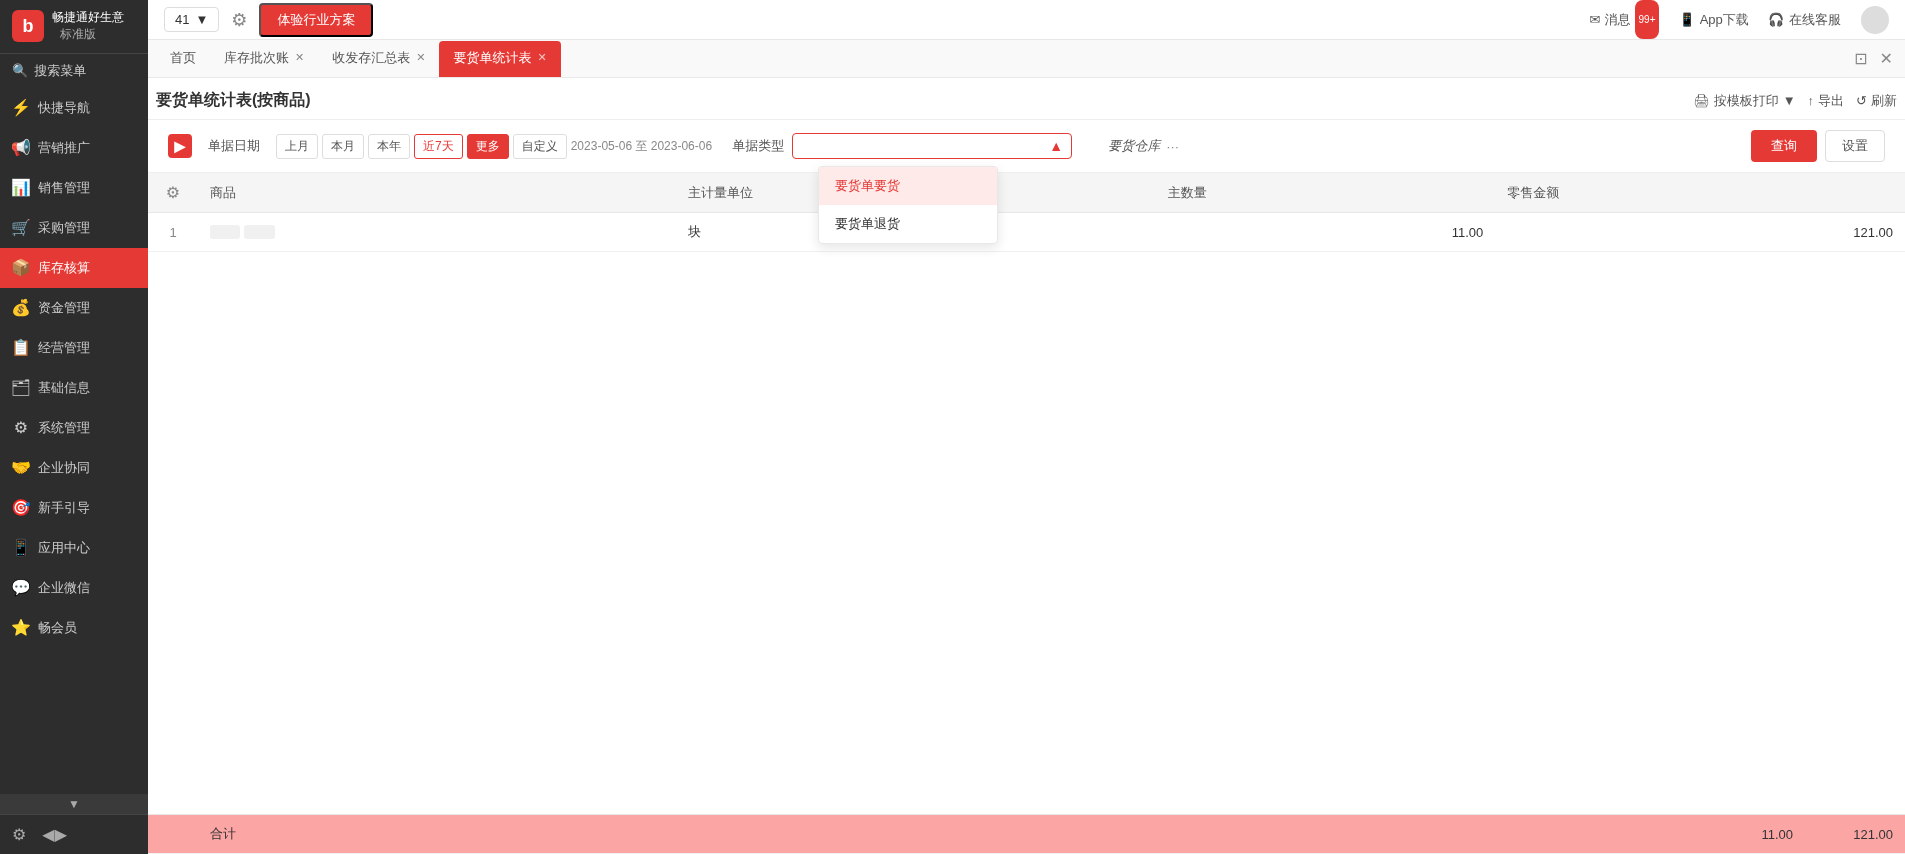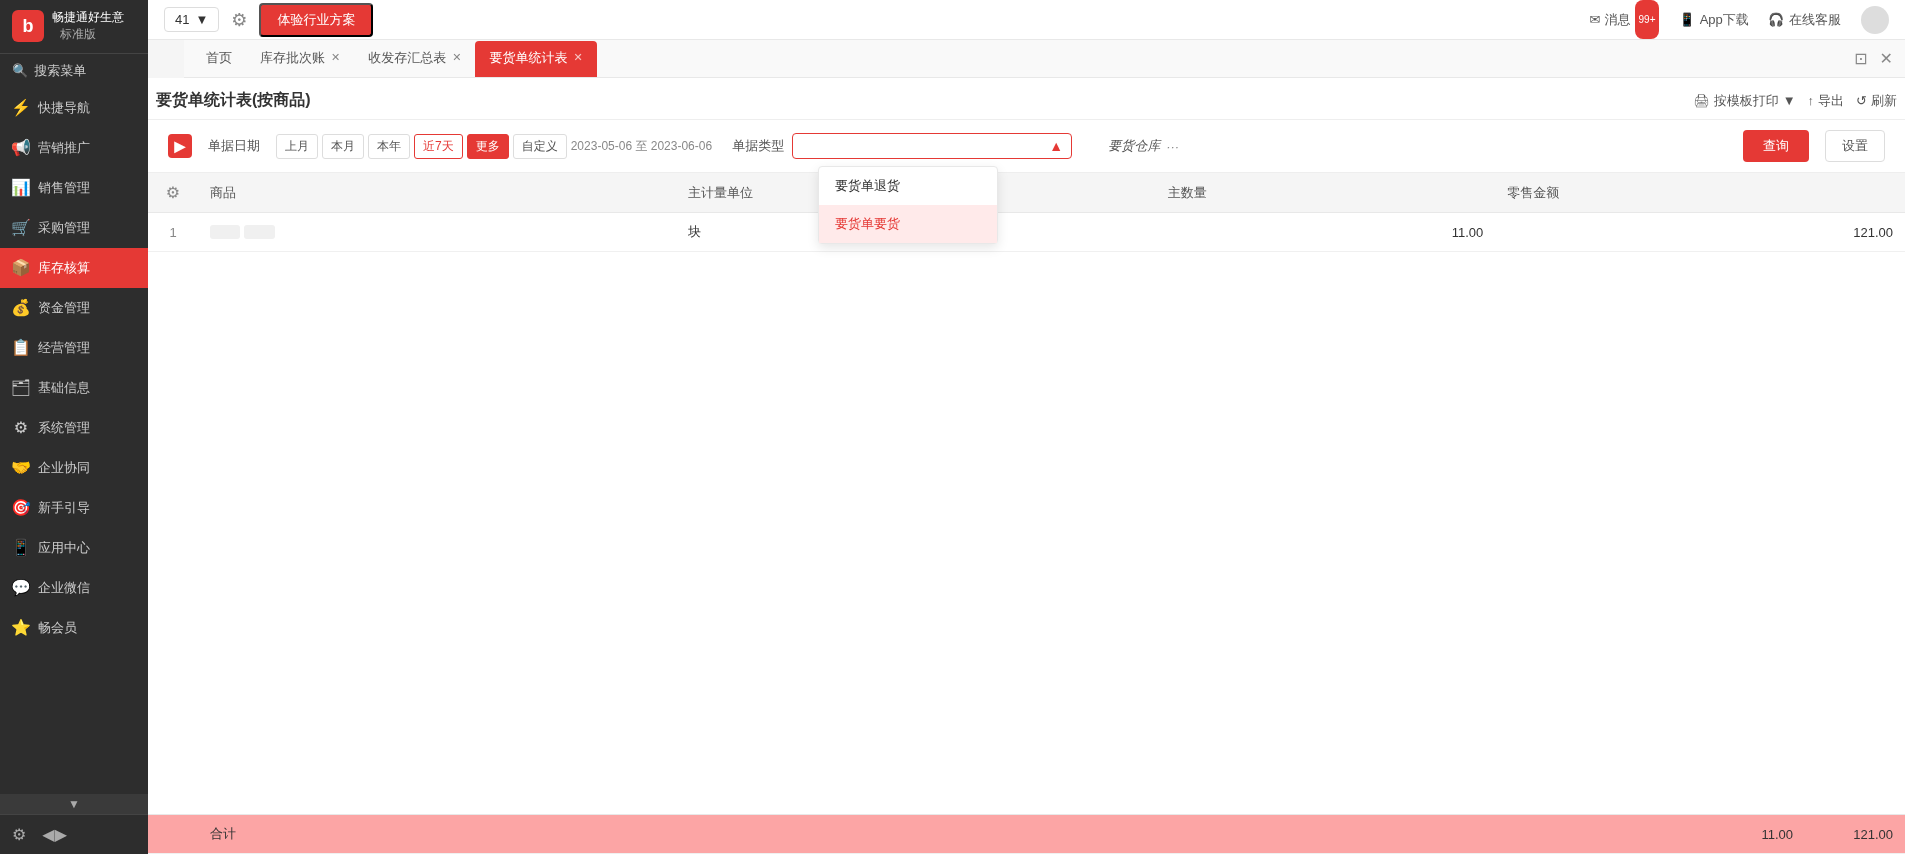--- a/index.html
+++ b/index.html
@@ -96,21 +96,20 @@
     
     .tabs {
       background: #f9f9f9;
       height: 38px;
       display: flex;
       align-items: center;
       border-bottom: 1px solid #e8e8e8;
       padding: 0 8px;
       flex-shrink: 0;
       gap: 0;
-      margin-left: 36px;
     }
     .tab {
       display: flex; align-items: center;
       padding: 8px 14px; cursor: pointer; font-size: 13px;
       color: #555; border-bottom: 2px solid transparent;
       gap: 6px; white-space: nowrap;
     }
     .tab.active {
       background: #e53935; color: #fff;
       border-radius: 4px 4px 0 0;
@@ -172,21 +171,21 @@
       border: 1px solid #e53935; border-radius: 4px;
       padding: 4px 8px; min-width: 280px; position: relative;
       background: #fff; cursor: pointer;
     }
     .filter-select-value { flex: 1; font-size: 13px; color: #333; }
     .filter-select-arrow { color: #e53935; font-size: 14px; }
 
     .filter-warehouse { margin-left: 20px; display: flex; align-items: center; gap: 6px; font-style: italic; }
     .filter-warehouse-more { color: #888; cursor: pointer; }
 
-    .filter-actions { margin-left: auto; display: flex; gap: 16px; }
+    .filter-actions { margin-left: auto; display: flex; gap: 8px; }
     .btn-query {
       background: #e53935; color: #fff;
       padding: 6px 20px; border-radius: 4px; cursor: pointer;
       font-size: 13px; border: none;
     }
     .btn-setting {
       background: #fff; color: #555;
       padding: 6px 16px; border-radius: 4px; cursor: pointer;
       font-size: 13px; border: 1px solid #ddd;
     }
@@ -442,22 +441,22 @@
       <span class="filter-label">要货仓库</span>
       <span class="filter-warehouse-more">···</span>
     </div>
 
     <div class="filter-actions">
       <button class="btn-query">查询</button>
       <button class="btn-setting">设置</button>
     </div>
 
     <div class="dropdown-overlay">
+      <div class="dropdown-item selected">要货单要货</div>
       <div class="dropdown-item">要货单退货</div>
-      <div class="dropdown-item selected">要货单要货</div>
     </div>
   </div>
 
   <div class="table-container">
     <table>
       <thead>
         <tr>
           <th class="th-gear">⚙</th>
           <th>商品</th>
           <th>主计量单位</th>

